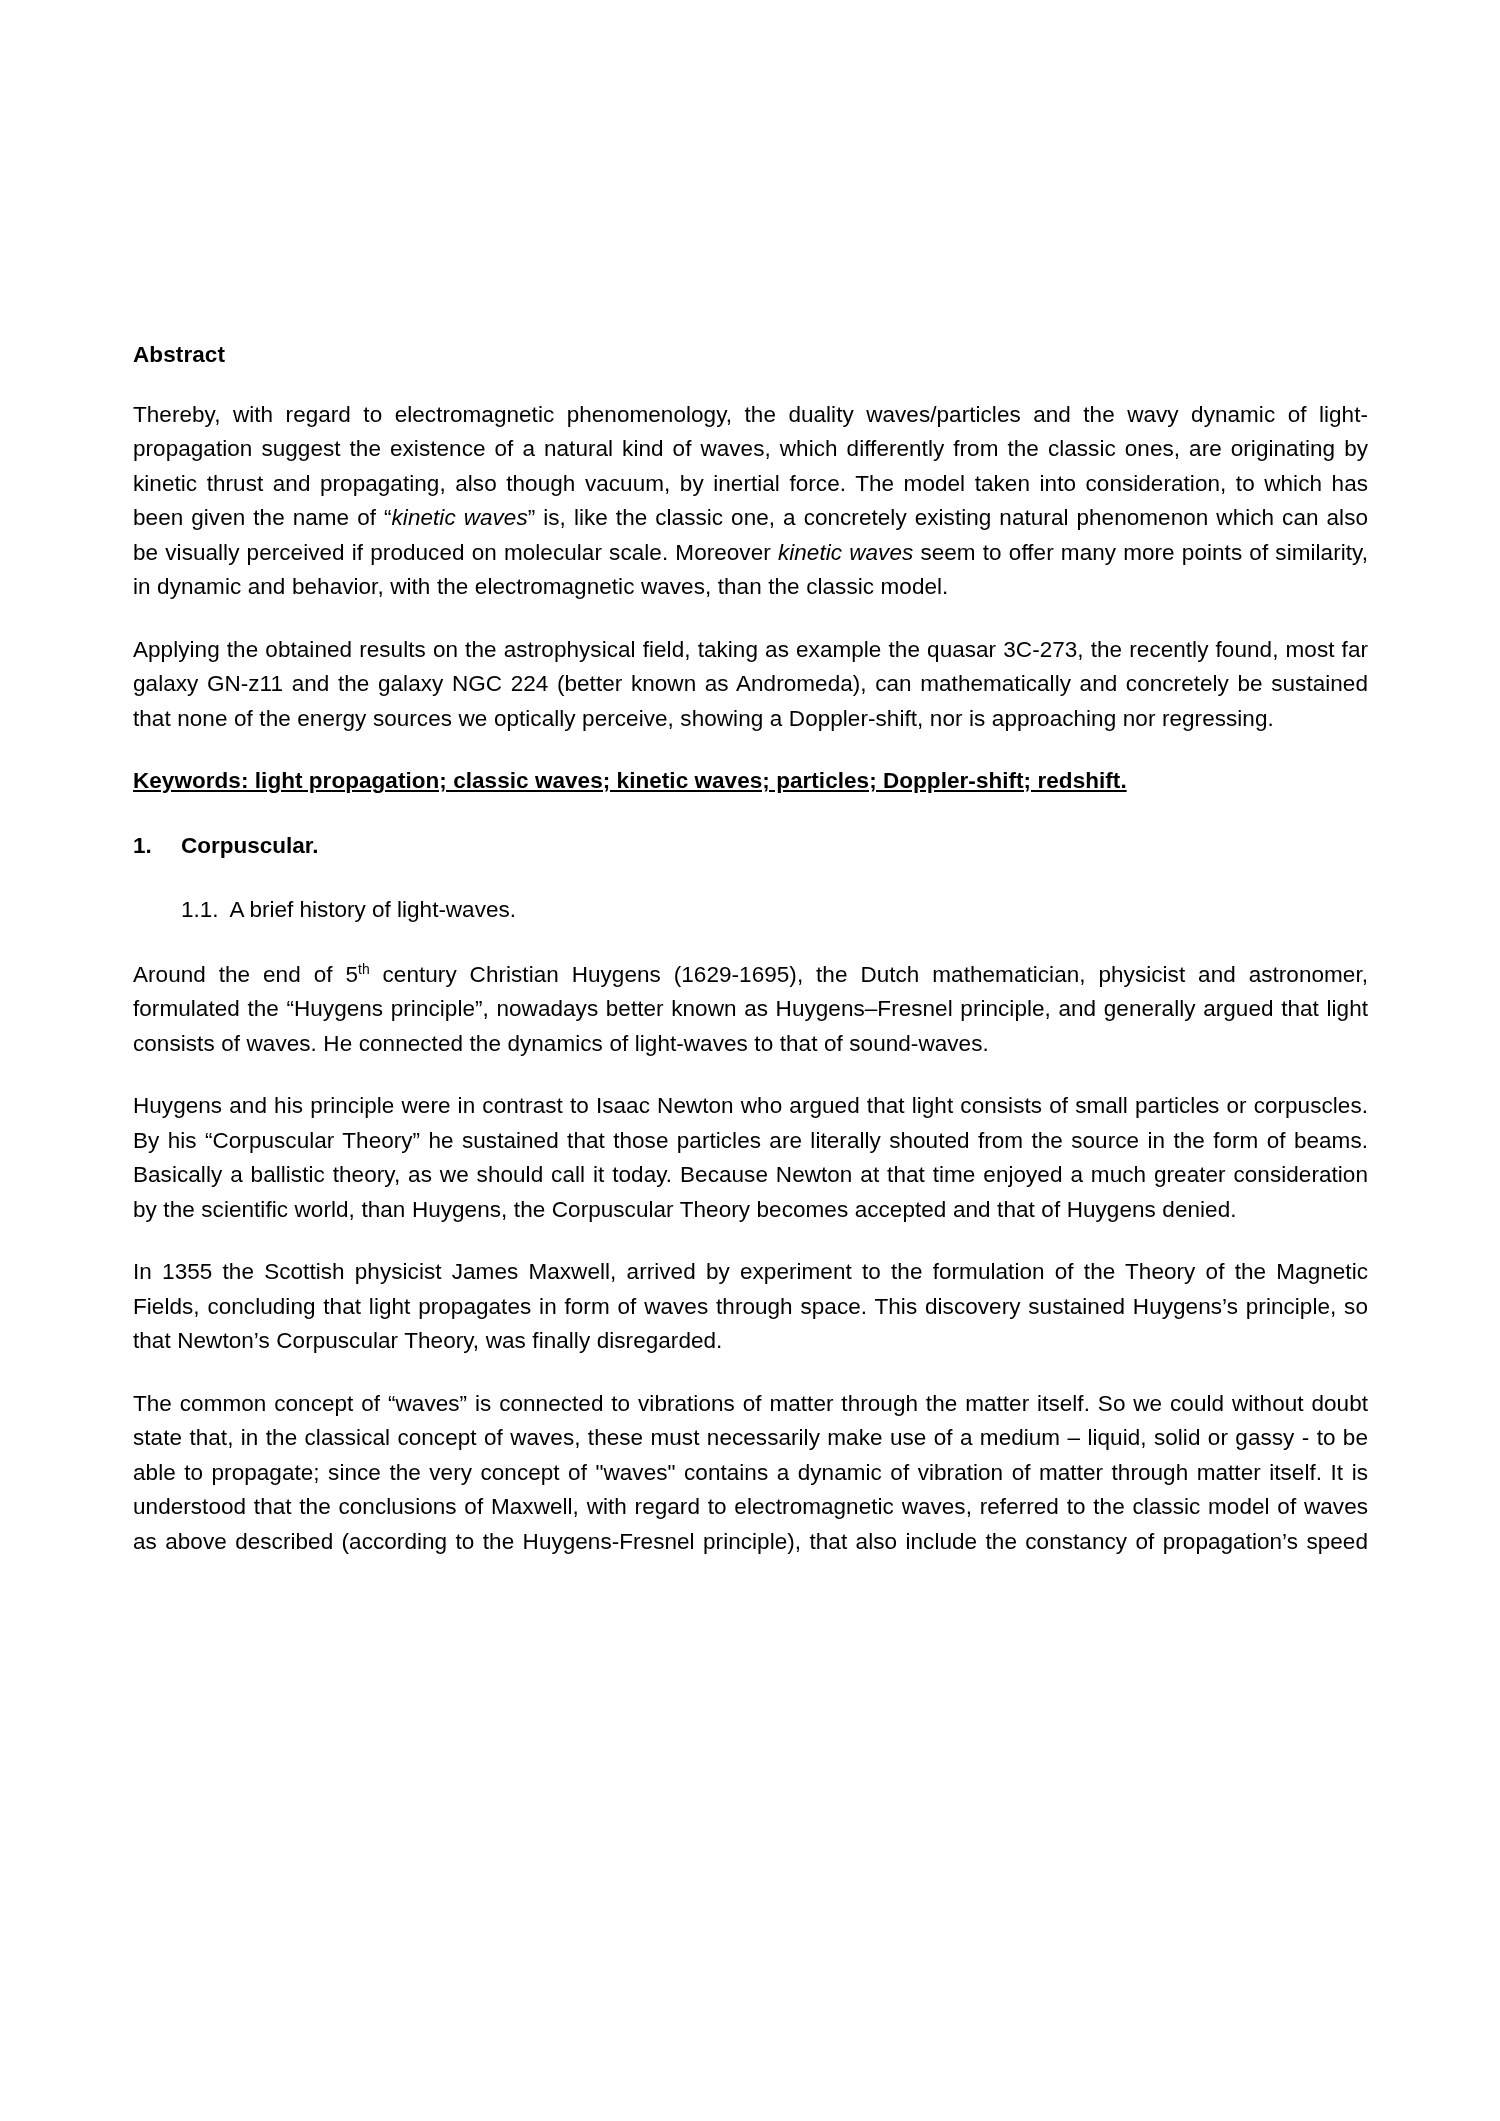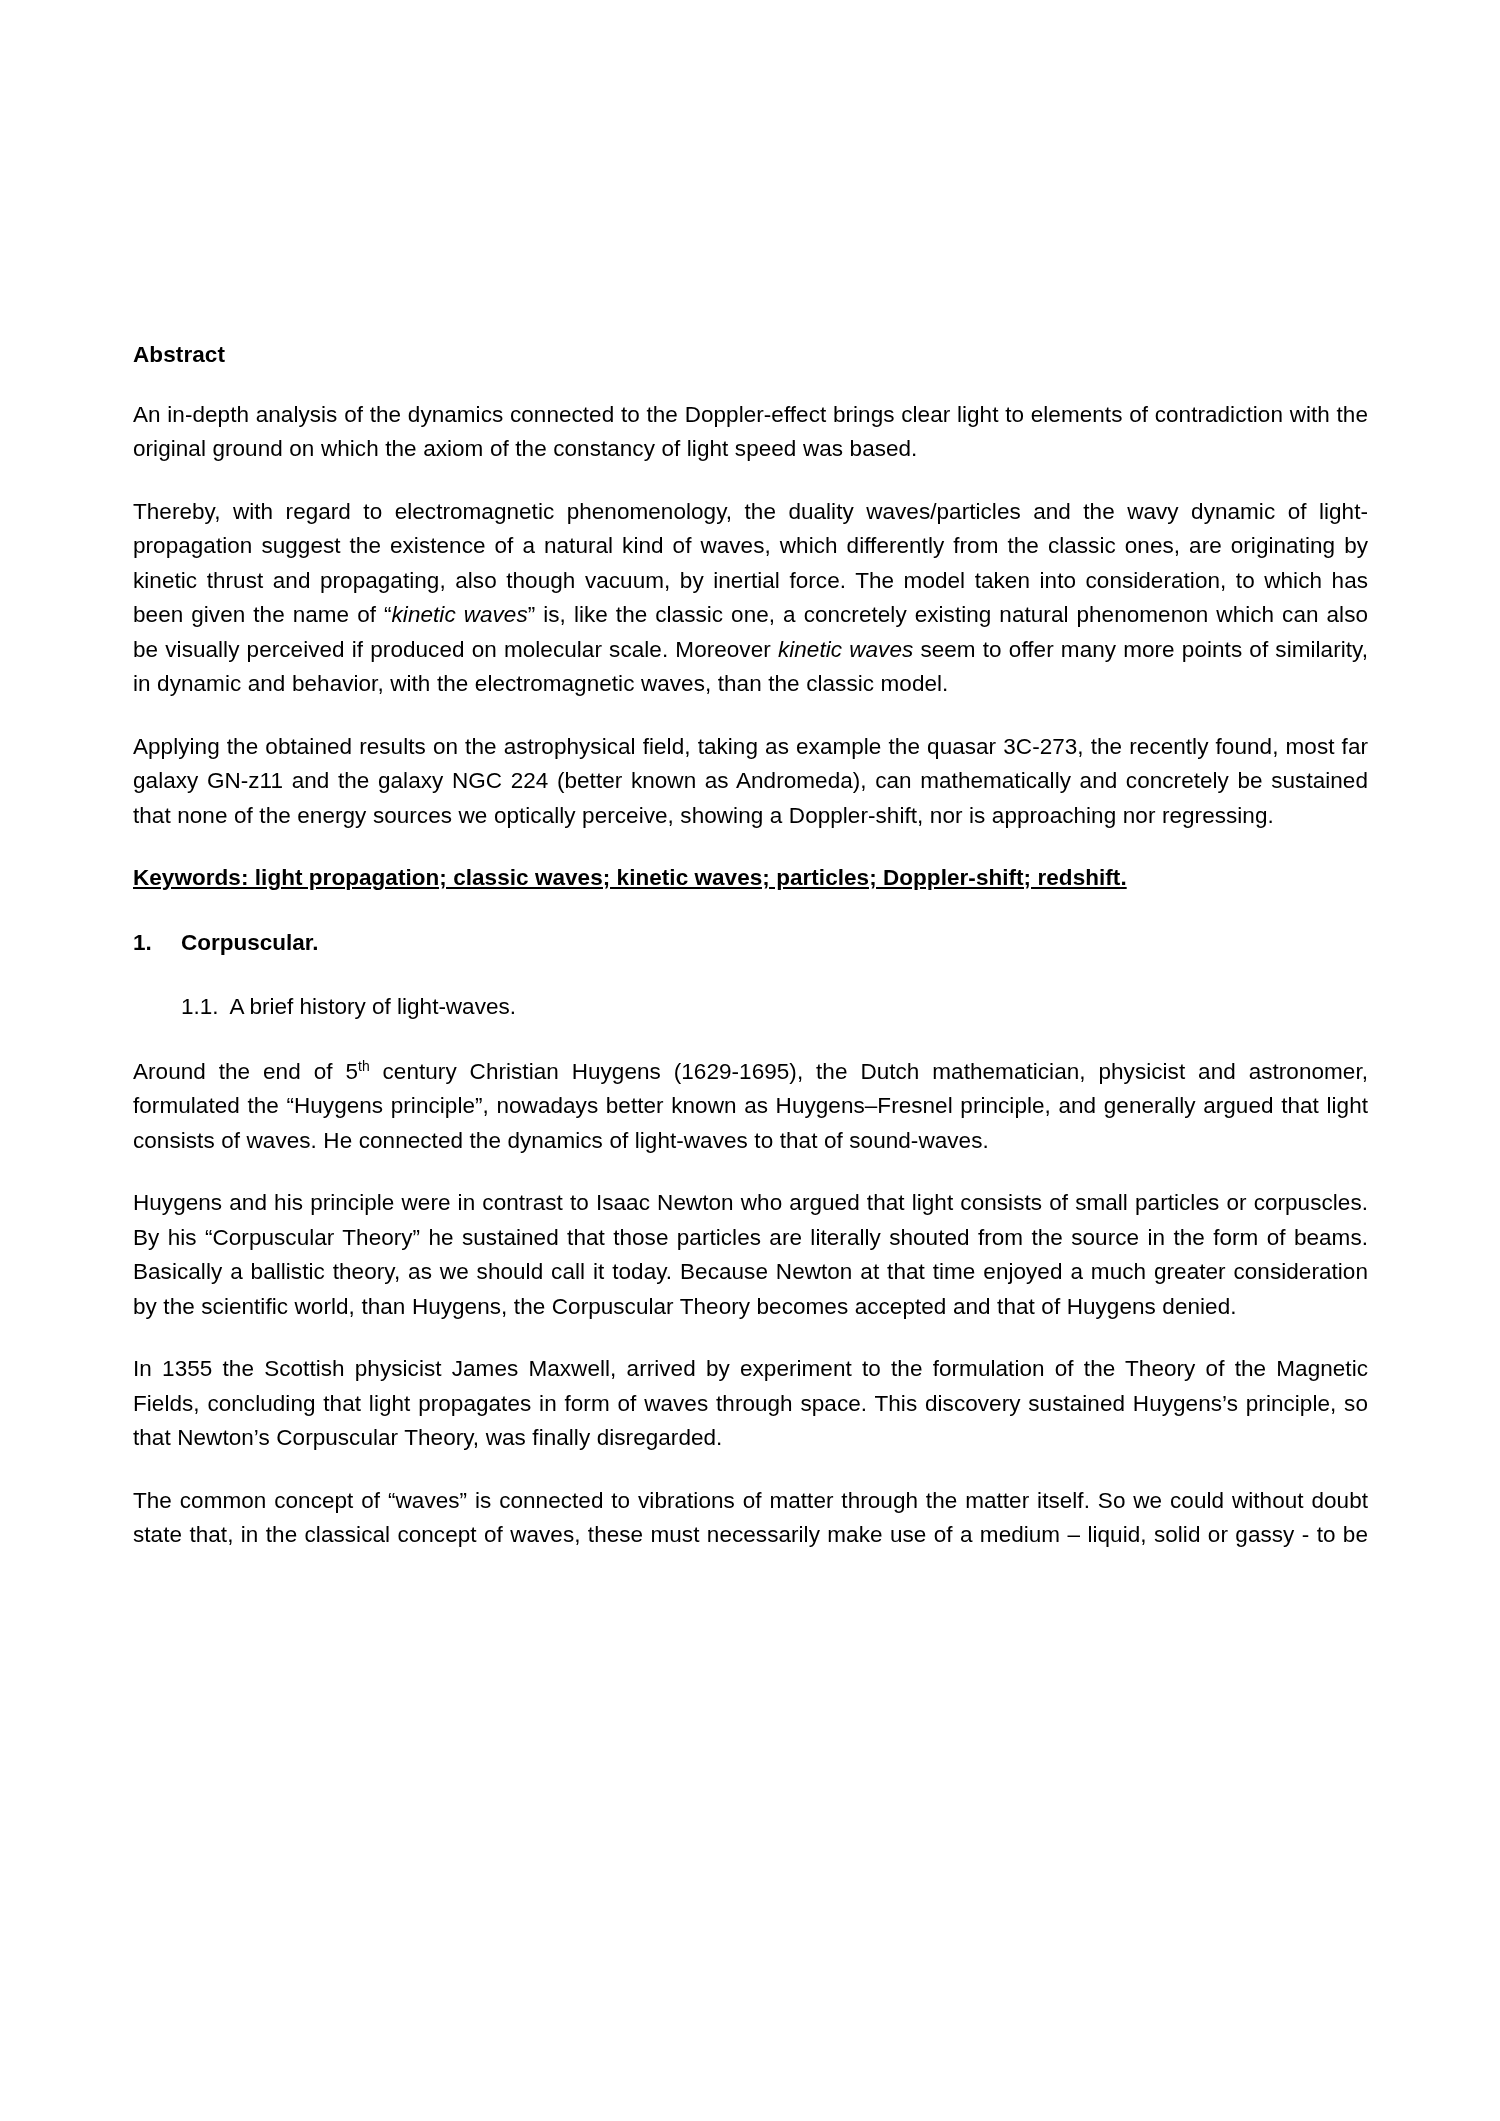--- a/index.html
+++ b/index.html
@@ -90,21 +90,20 @@
 </style>
 </head>
 <body>
 
 <div class="page">
 
   <div class="content">
 
     <h2 class="h-abstract">Abstract</h2>
 
-    <p class="body-par">An in-depth analysis of the dynamics connected to the Doppler-effect brings clear light to elements of contradiction with the original ground on which the axiom of the constancy of light speed was based.</p>
 
     <p class="body-par"><span>Thereby, with regard to electromagnetic phenomenology, the duality waves/particles and the wavy dynamic of light-propagation suggest the existence of a natural kind of waves, which differently from the classic ones, are originating by kinetic thrust and propagating, also though vacuum, by inertial force. The model taken into consideration, to which has been given the name of “</span><em class="ital">kinetic waves</em><span>” is, like the classic one, a concretely existing natural phenomenon which can also be visually perceived if produced on molecular scale. Moreover </span><em class="ital">kinetic waves</em><span> seem to offer many more points of similarity, in dynamic and behavior, with the electromagnetic waves, than the classic model.</span></p>
 
     <p class="body-par">Applying the obtained results on the astrophysical field, taking as example the quasar 3C-273,  the recently found, most far galaxy GN-z11 and the galaxy NGC 224 (better known as Andromeda), can  mathematically and concretely be sustained that none of  the energy sources we optically perceive, showing a Doppler-shift, nor is approaching nor regressing.</p>
 
 
     <p class="keywords">Keywords: light propagation; classic waves; kinetic waves; particles; Doppler-shift; redshift.</p>
 
     <h3 class="sec-h1">
         <span class="num">1.</span>

